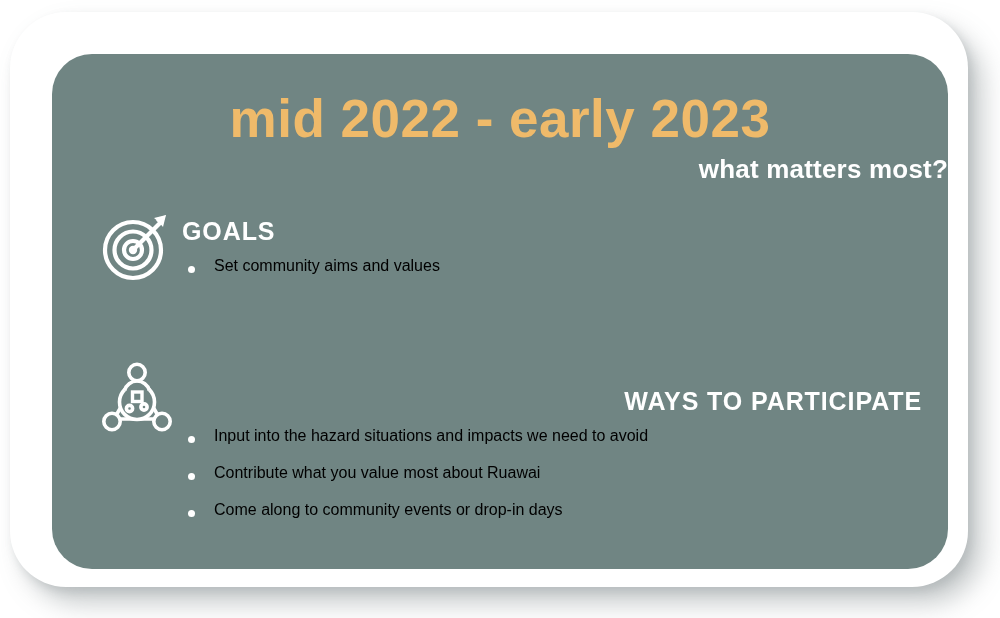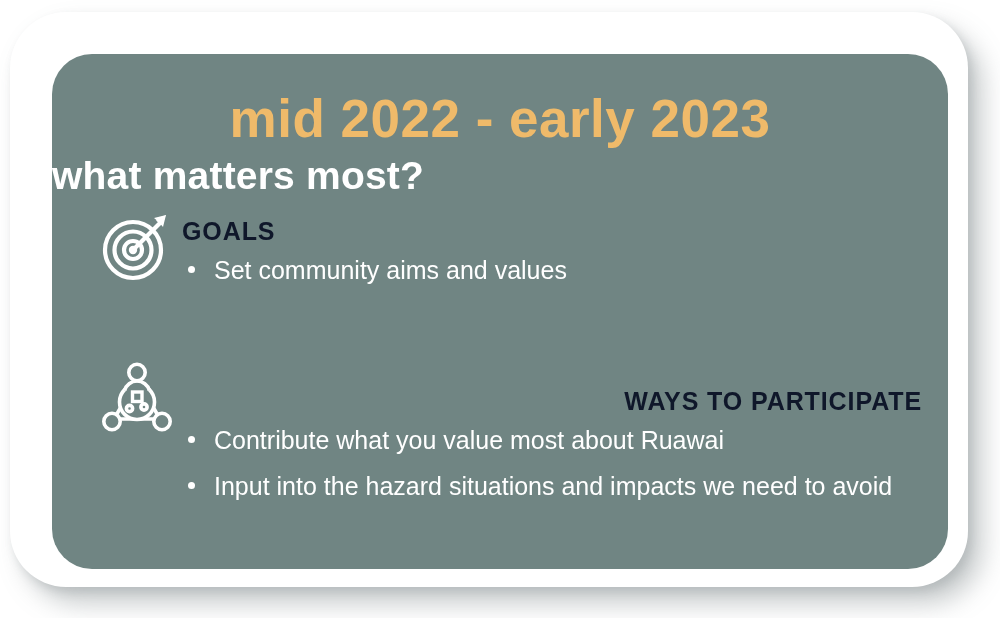--- a/index.html
+++ b/index.html
@@ -58,23 +58,23 @@
     font-weight: 700;
     letter-spacing: 0.5px;
     line-height: 1;
     white-space: nowrap;
   }
   .subtitle {
     position: absolute;
     left: 0;
     top: 102px;
     width: 896px;
-    text-align: left;
+    text-align: right;
     color: #ffffff;
-    font-size: 39px;
+    font-size: 26px;
     font-weight: 700;
     letter-spacing: 0.2px;
     line-height: 1;
     white-space: nowrap;
   }
 
   
   .section {
     position: absolute;
     left: 0;
@@ -97,21 +97,21 @@
   }
 
   .section-body {
     position: absolute;
     left: 130px;
     top: 0;
     width: 740px;
   }
 
   .section-heading {
-    color: #0f172a;
+    color: #ffffff;
     font-size: 25px;
     font-weight: 700;
     letter-spacing: 0.9px;
     line-height: 1;
     margin: 13px 0 0 0;
     white-space: nowrap;
   }
   #section-participate .section-heading {
     margin-top: 30px;
     text-align: right;
@@ -121,22 +121,22 @@
     list-style: none;
     margin: 0;
     padding: 0;
   }
   #section-goals .bullet-list { margin-top: 14px; }
   #section-participate .bullet-list { margin-top: 14px; }
 
   .bullet-item {
     position: relative;
     padding-left: 32px;
-    color: #ffffff;
-    font-size: 25px;
+    color: #000000;
+    font-size: 16px;
     font-weight: 400;
     line-height: 1;
     margin-bottom: 18px;
     white-space: nowrap;
   }
   #section-participate .bullet-item {
     margin-bottom: 21px;
   }
   .bullet-item::before {
     content: "";
@@ -205,21 +205,22 @@
               <circle cx="31.5" cy="49.5" r="3.1"></circle>
               <circle cx="46" cy="48" r="3.1"></circle>
             </g>
             <rect x="34.5" y="33" width="9.5" height="9.5" fill="none" stroke="#ffffff" stroke-width="3.4"></rect>
           </svg>
         </div>
 
         <div class="section-body">
           <div class="section-heading">WAYS TO PARTICIPATE</div>
           <ul class="bullet-list">
+            <li class="bullet-item">Input into the hazard situations and impacts we need to avoid</li>
             <li class="bullet-item">Contribute what you value most about Ruawai</li>
-            <li class="bullet-item">Input into the hazard situations and impacts we need to avoid</li>
+            <li class="bullet-item">Come along to community events or drop-in days</li>
           </ul>
         </div>
       </div>
 
     </div>
   </div>
 </div>
 
 </body></html>

